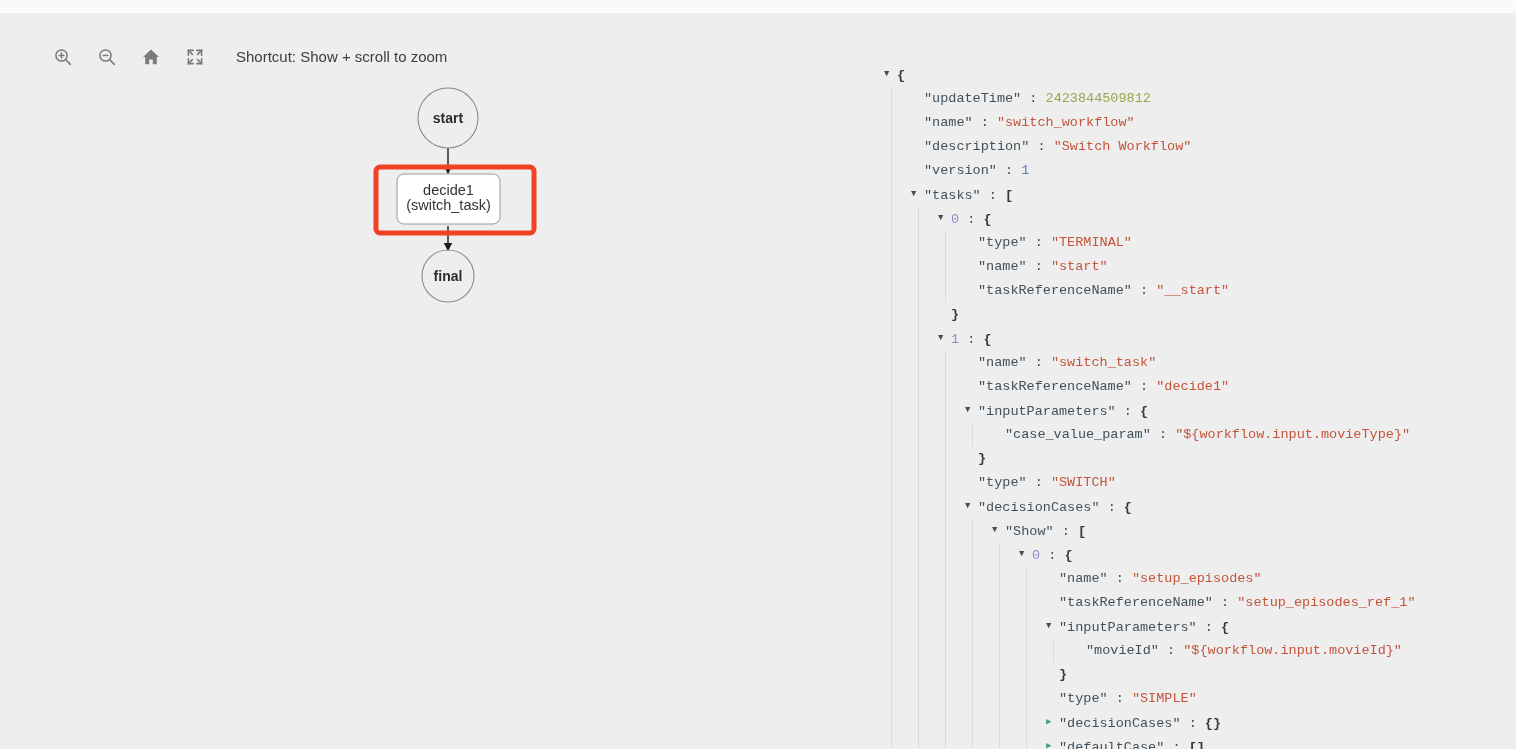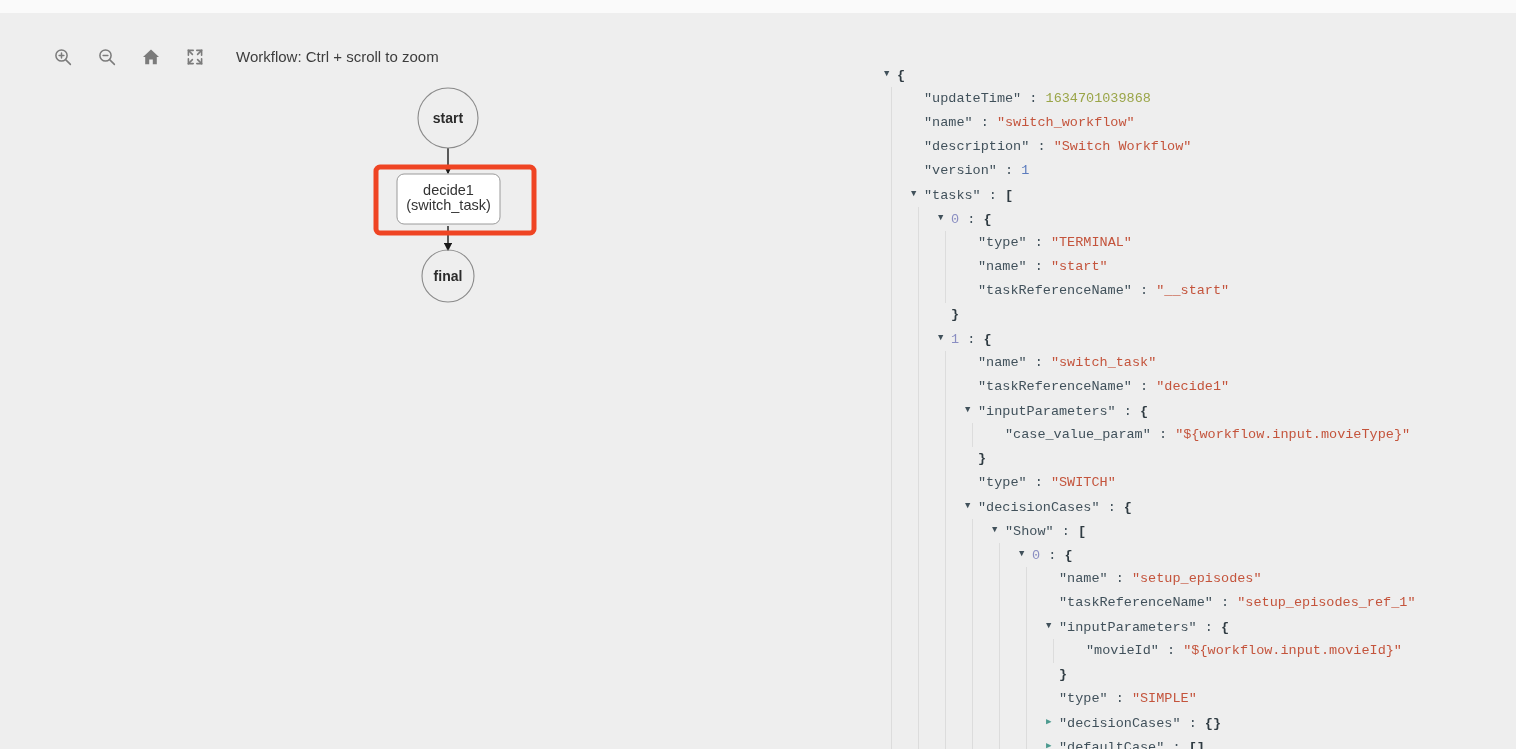--- a/index.html
+++ b/index.html
@@ -197,21 +197,21 @@
                 <path d="M11.8 16.6 L16.6 16.6 L16.6 11.8"></path>
                 <path d="M3.4 3.4 L7.4 7.4"></path>
                 <path d="M16.6 3.4 L12.6 7.4"></path>
                 <path d="M3.4 16.6 L7.4 12.6"></path>
                 <path d="M16.6 16.6 L12.6 12.6"></path>
               </g>
             </svg>
           </span>
         </button>
 
-        <span id="shortcut-hint">Workflow: Ctrl + scroll to zoom</span>
+        <span id="shortcut-hint">Shortcut: Show + scroll to zoom</span>
       </div>
 
       <svg id="flow-graph" width="872" height="736">
         <defs>
           <marker id="arrow" viewBox="0 0 10 10" refX="8.5" refY="5" markerWidth="6" markerHeight="6" orient="auto-start-reverse">
             <path d="M 0 0 L 10 5 L 0 10 z" fill="#1a1a1a"></path>
           </marker>
         </defs>
 
         <line x1="448" y1="135" x2="448" y2="160" stroke="#1a1a1a" stroke-width="1.4" marker-end="url(#arrow)"></line>
@@ -234,21 +234,21 @@
         <g>
           <circle cx="448" cy="263" r="26" fill="none" stroke="#8a8a8a" stroke-width="1.1"></circle>
           <text class="node-label" x="448" y="268">final</text>
         </g>
       </svg>
     </div>
 
     <div id="json-pane">
       <div id="json-tree">
           <div class="jrow"><span class="jcontent" style="margin-left: 12px;"><span class="tw open">▼</span><span class="brace">{</span></span></div>
-          <div class="jrow"><span class="rail" style="left: 19px;"></span><span class="jcontent" style="margin-left: 39px;"><span class="tw none"></span><span class="k">"updateTime"</span><span class="colon"> : </span><span class="v-num">1634701039868</span></span></div>
+          <div class="jrow"><span class="rail" style="left: 19px;"></span><span class="jcontent" style="margin-left: 39px;"><span class="tw none"></span><span class="k">"updateTime"</span><span class="colon"> : </span><span class="v-num">2423844509812</span></span></div>
           <div class="jrow"><span class="rail" style="left: 19px;"></span><span class="jcontent" style="margin-left: 39px;"><span class="tw none"></span><span class="k">"name"</span><span class="colon"> : </span><span class="v-str">"switch_workflow"</span></span></div>
           <div class="jrow"><span class="rail" style="left: 19px;"></span><span class="jcontent" style="margin-left: 39px;"><span class="tw none"></span><span class="k">"description"</span><span class="colon"> : </span><span class="v-str">"Switch Workflow"</span></span></div>
           <div class="jrow"><span class="rail" style="left: 19px;"></span><span class="jcontent" style="margin-left: 39px;"><span class="tw none"></span><span class="k">"version"</span><span class="colon"> : </span><span class="v-int">1</span></span></div>
           <div class="jrow"><span class="rail" style="left: 19px;"></span><span class="jcontent" style="margin-left: 39px;"><span class="tw open">▼</span><span class="k">"tasks"</span><span class="colon"> : </span><span class="brace">[</span></span></div>
           <div class="jrow"><span class="rail" style="left: 19px;"></span><span class="rail" style="left: 46px;"></span><span class="jcontent" style="margin-left: 66px;"><span class="tw open">▼</span><span class="idx">0</span><span class="colon"> : </span><span class="brace">{</span></span></div>
           <div class="jrow"><span class="rail" style="left: 19px;"></span><span class="rail" style="left: 46px;"></span><span class="rail" style="left: 73px;"></span><span class="jcontent" style="margin-left: 93px;"><span class="tw none"></span><span class="k">"type"</span><span class="colon"> : </span><span class="v-str">"TERMINAL"</span></span></div>
           <div class="jrow"><span class="rail" style="left: 19px;"></span><span class="rail" style="left: 46px;"></span><span class="rail" style="left: 73px;"></span><span class="jcontent" style="margin-left: 93px;"><span class="tw none"></span><span class="k">"name"</span><span class="colon"> : </span><span class="v-str">"start"</span></span></div>
           <div class="jrow"><span class="rail" style="left: 19px;"></span><span class="rail" style="left: 46px;"></span><span class="rail" style="left: 73px;"></span><span class="jcontent" style="margin-left: 93px;"><span class="tw none"></span><span class="k">"taskReferenceName"</span><span class="colon"> : </span><span class="v-str">"__start"</span></span></div>
           <div class="jrow"><span class="rail" style="left: 19px;"></span><span class="rail" style="left: 46px;"></span><span class="jcontent" style="margin-left: 66px;"><span class="tw none"></span><span class="brace">}</span></span></div>
           <div class="jrow"><span class="rail" style="left: 19px;"></span><span class="rail" style="left: 46px;"></span><span class="jcontent" style="margin-left: 66px;"><span class="tw open">▼</span><span class="idx">1</span><span class="colon"> : </span><span class="brace">{</span></span></div>

